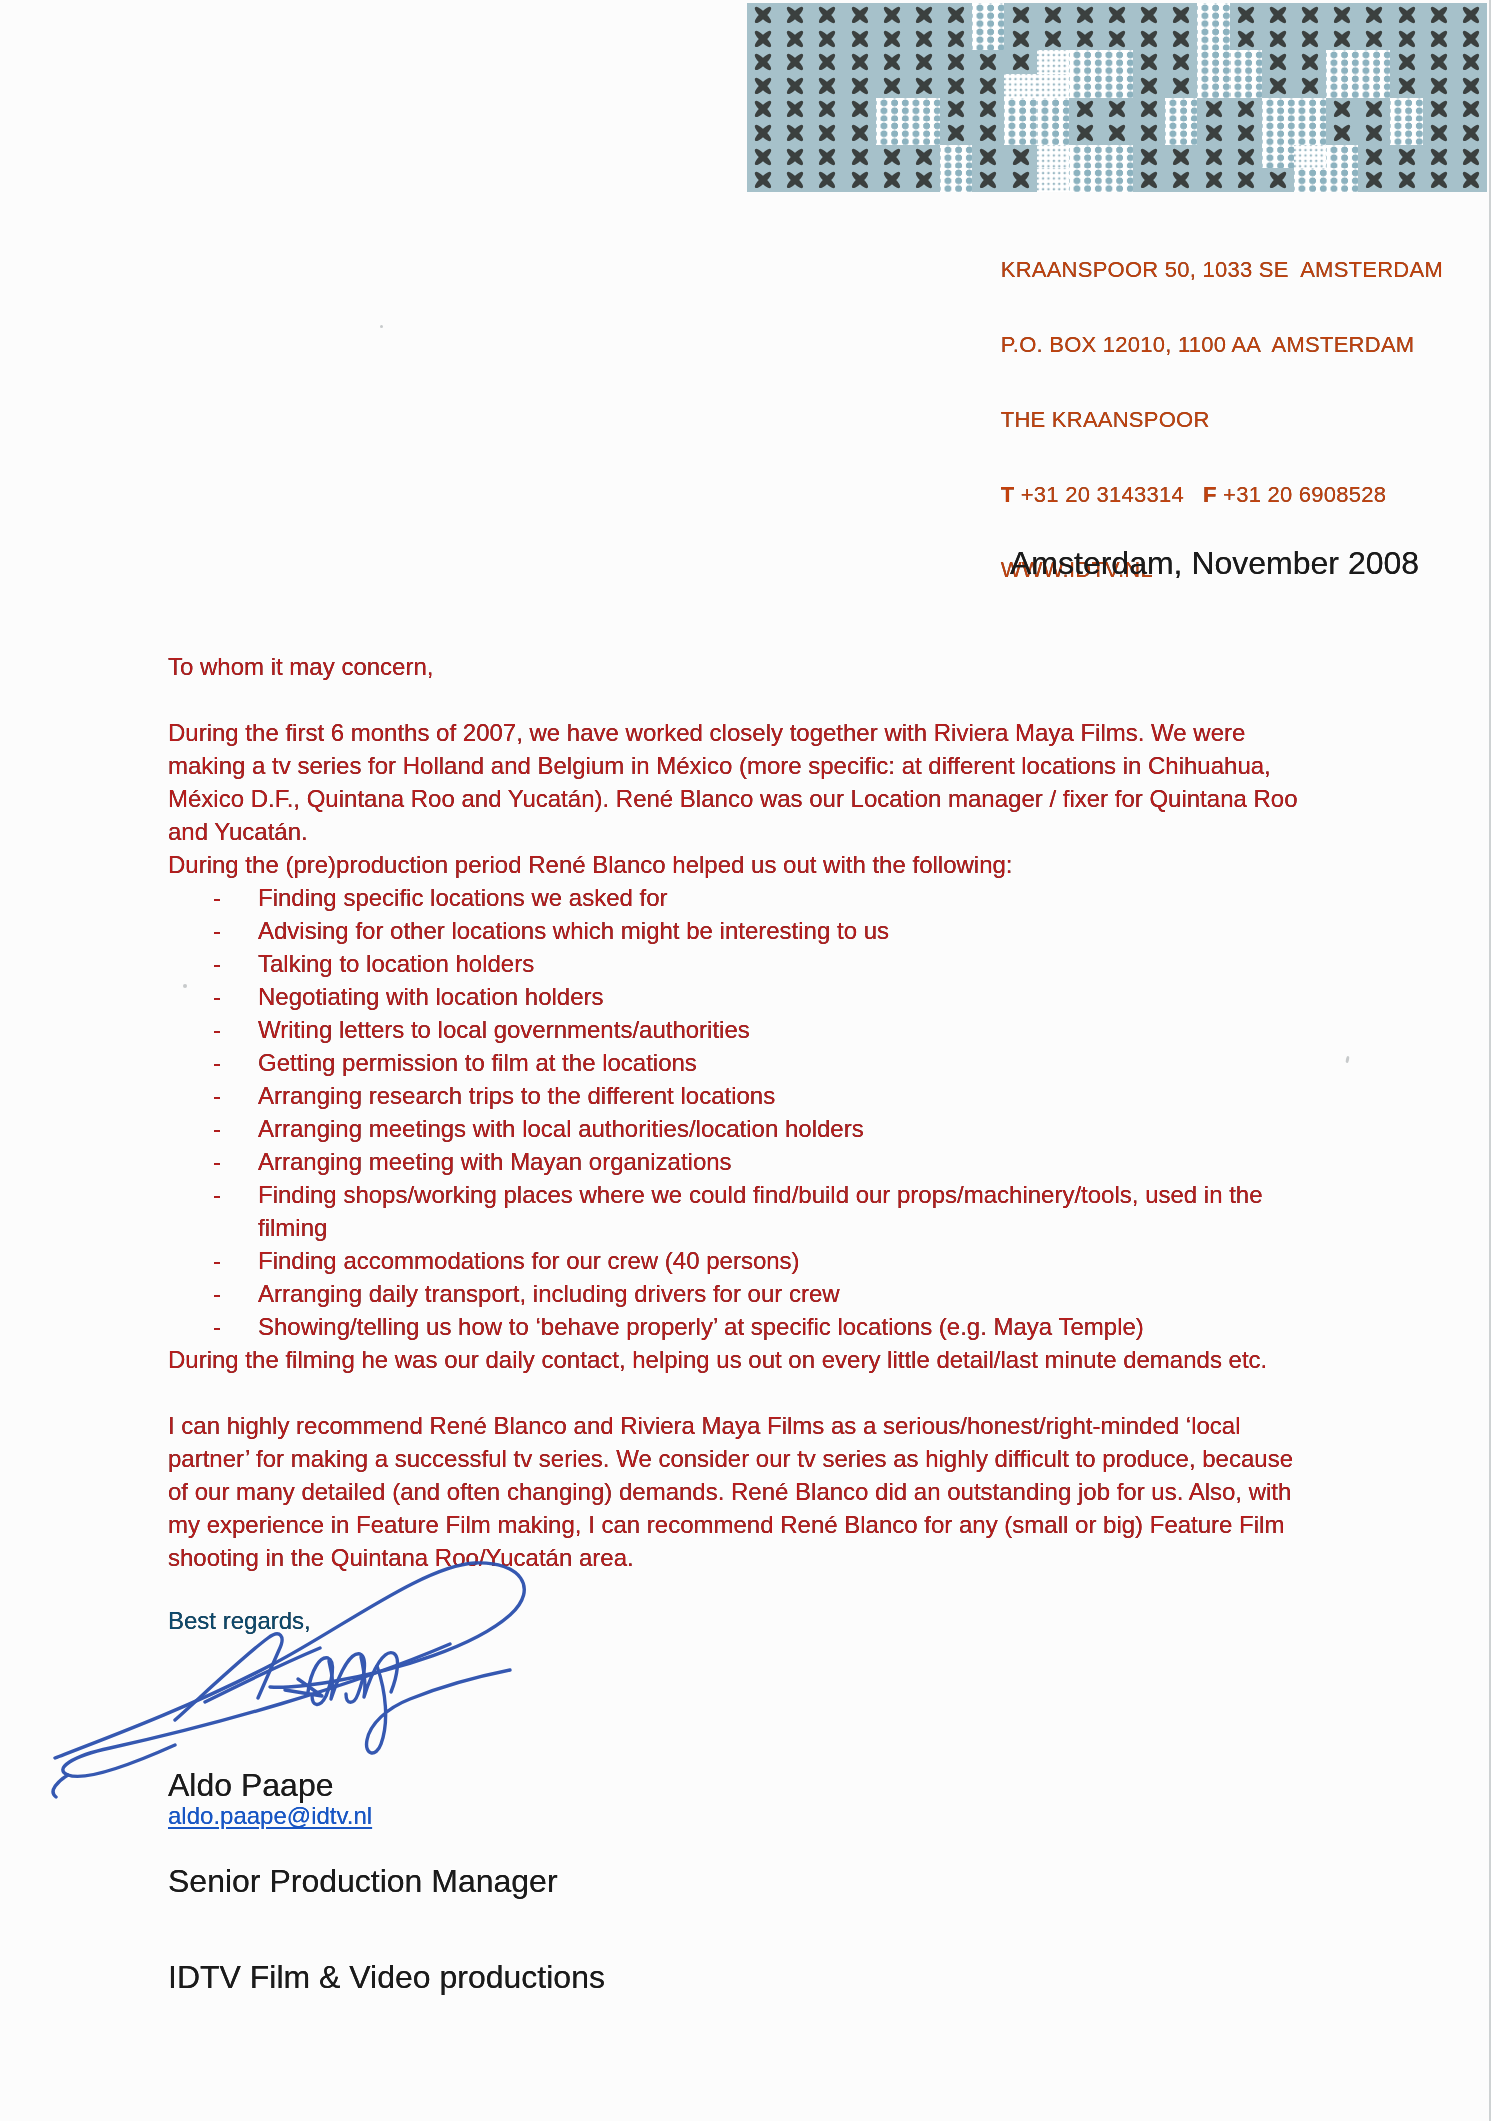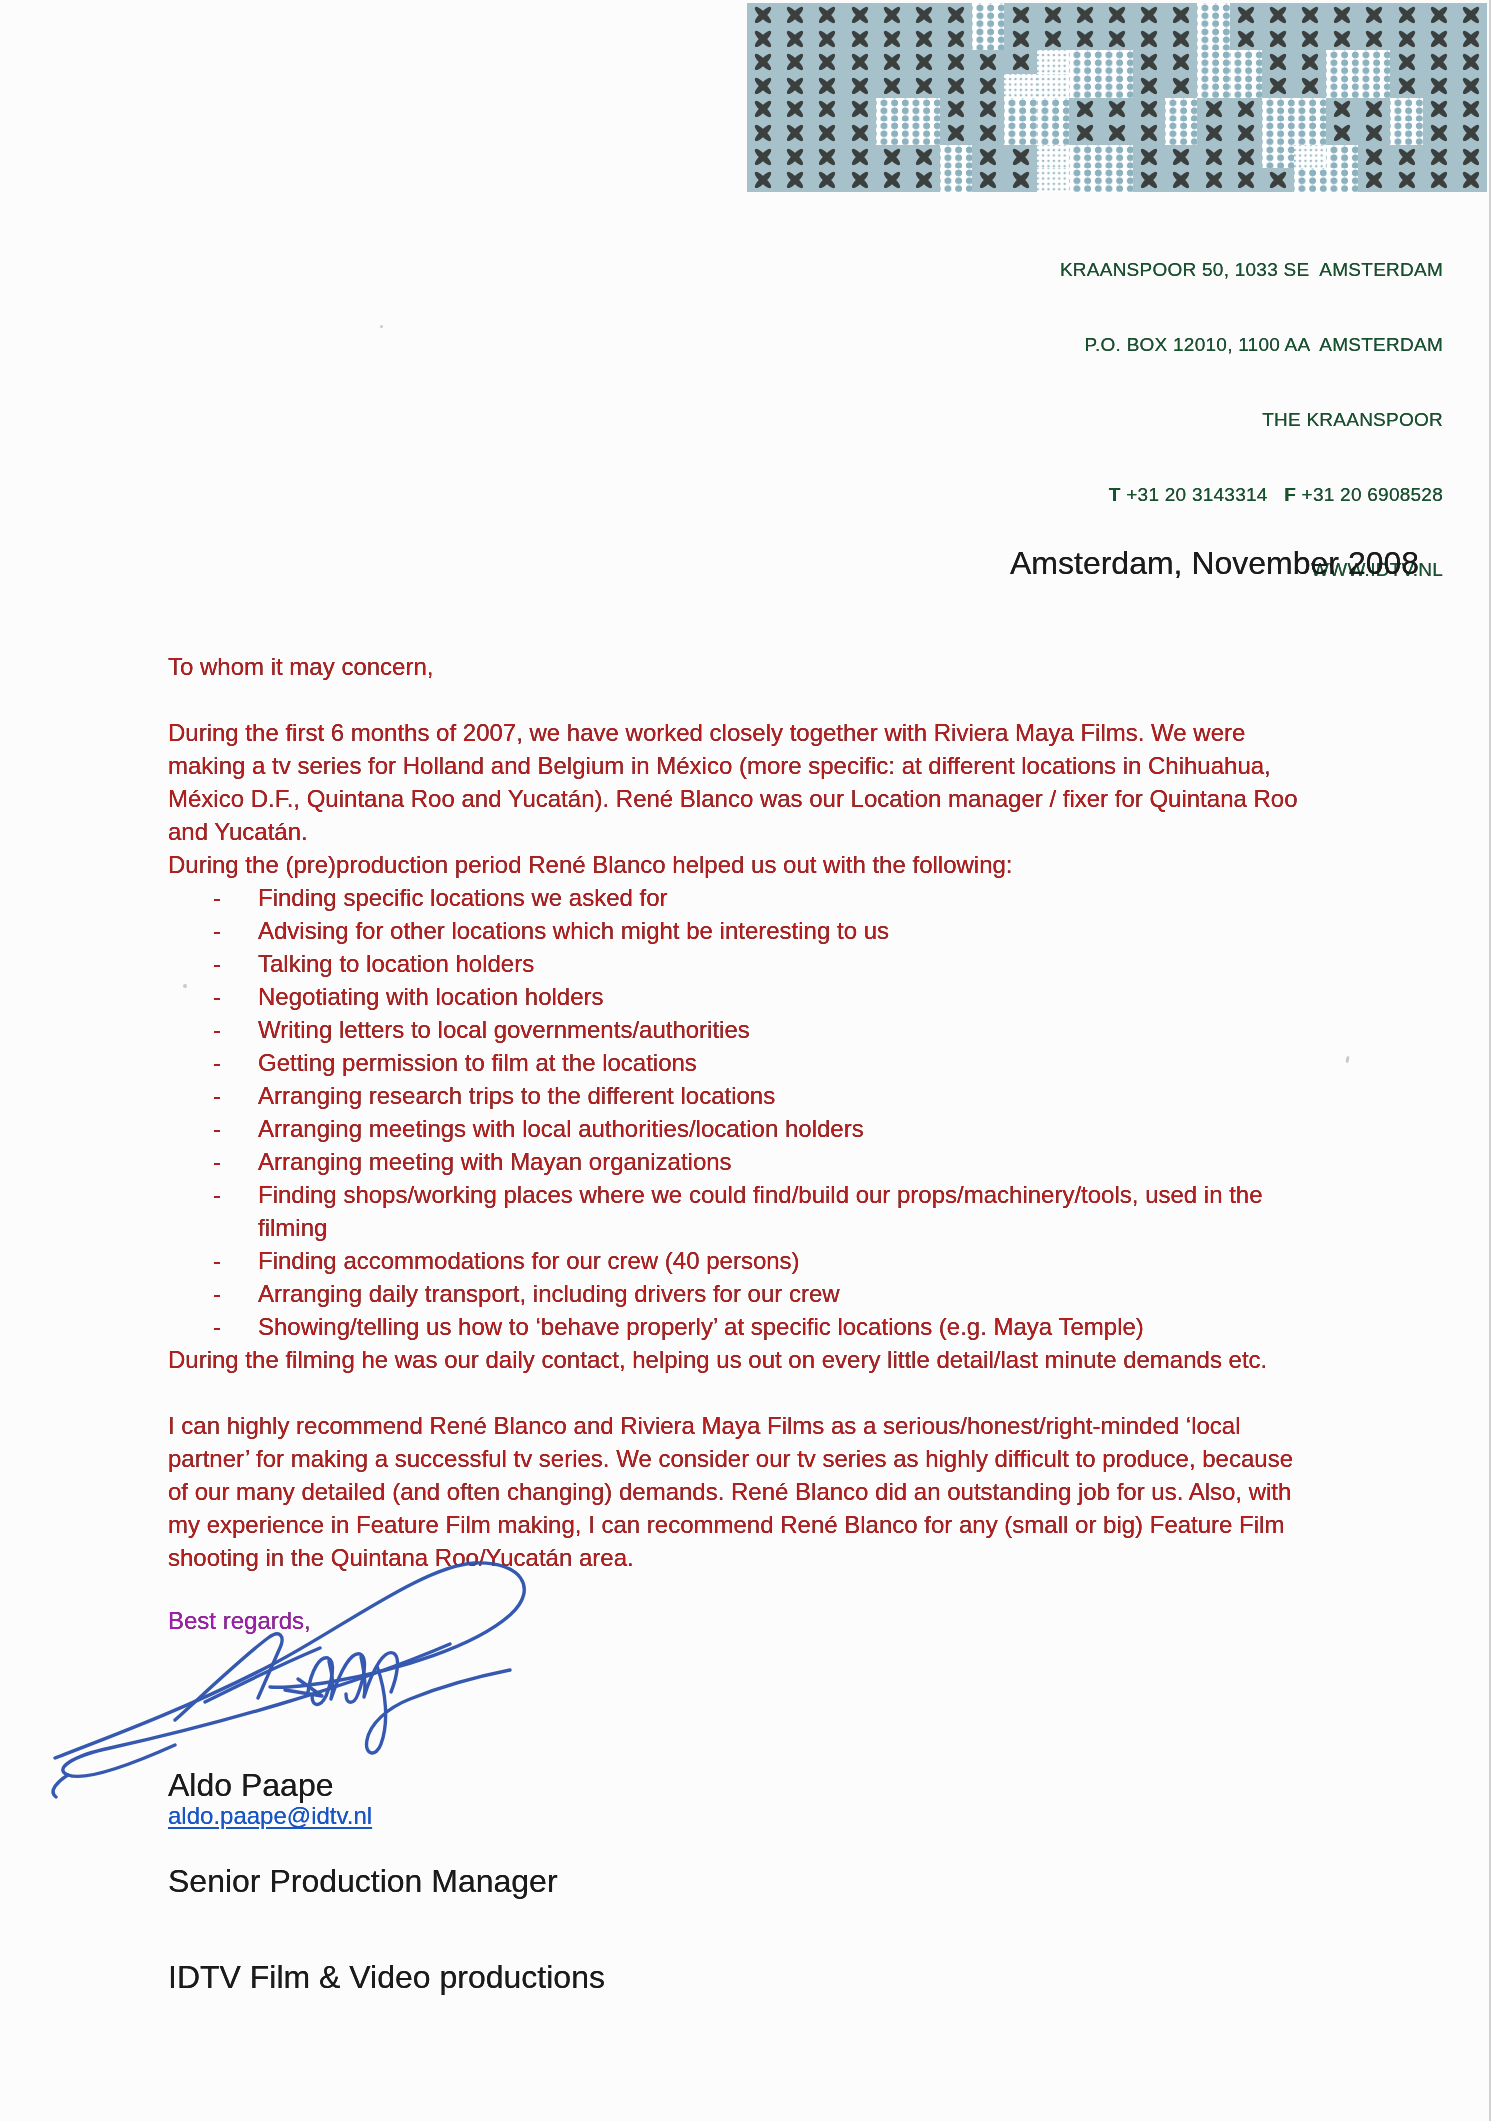--- a/index.html
+++ b/index.html
@@ -32,23 +32,23 @@
     background-image:radial-gradient(circle, var(--logo-dot) 3.2px, rgba(0,0,0,0) 3.7px);
     background-size:10.7px 7.87px;background-position:2.6px 1px;
   }
   .cell.sm{
     background-color:#ffffff;
     background-image:radial-gradient(circle, var(--logo-sdot) 1.15px, rgba(0,0,0,0) 1.5px);
     background-size:5.4px 5.4px;background-position:3.4px 2.4px;
   }
   
   .letterhead{
-    position:absolute;right:57px;top:207px;text-align:right;
-    font-size:19px;line-height:25px;letter-spacing:.25px;
-    color:#14532d;white-space:pre;
+    position:absolute;right:57px;top:207px;text-align:left;
+    font-size:22px;line-height:25px;letter-spacing:.25px;
+    color:#c2410c;white-space:pre;
     text-shadow:0 0 .4px #3c4042;
   }
   .letterhead .company{margin-top:20px;}
   .letterhead b{font-weight:bold;}
   
   .date{
     position:absolute;left:1010px;top:545px;
     font-size:32px;color:#1b1b1b;white-space:pre;
     text-shadow:0 0 .35px #1b1b1b;
   }
@@ -56,21 +56,21 @@
     position:absolute;left:168px;top:650px;white-space:pre;
     font-size:24px;color:#b91c1c;
     text-shadow:0 0 .35px #1b1b1b;
   }
   .letter-line{height:33px;line-height:33px;}
   .letter-line.bullet{padding-left:45px;}
   .letter-line.bullet .dash{display:inline-block;width:45px;}
   .letter-line.cont{padding-left:90px;}
   .signoff{
     position:absolute;left:168px;top:1607px;
-    font-size:24px;color:#a21caf;text-shadow:0 0 .35px #1b1b1b;
+    font-size:24px;color:#0c4a6e;text-shadow:0 0 .35px #1b1b1b;
   }
   .sig-block{
     position:absolute;left:168px;top:1705px;
     font-size:32px;line-height:32px;color:#1b1b1b;white-space:pre;
     text-shadow:0 0 .35px #1b1b1b;
   }
   .email{
     position:absolute;left:168px;top:1802px;
     font-size:24px;color:#1856c4;text-decoration:underline;
     text-underline-offset:3px;white-space:pre;

